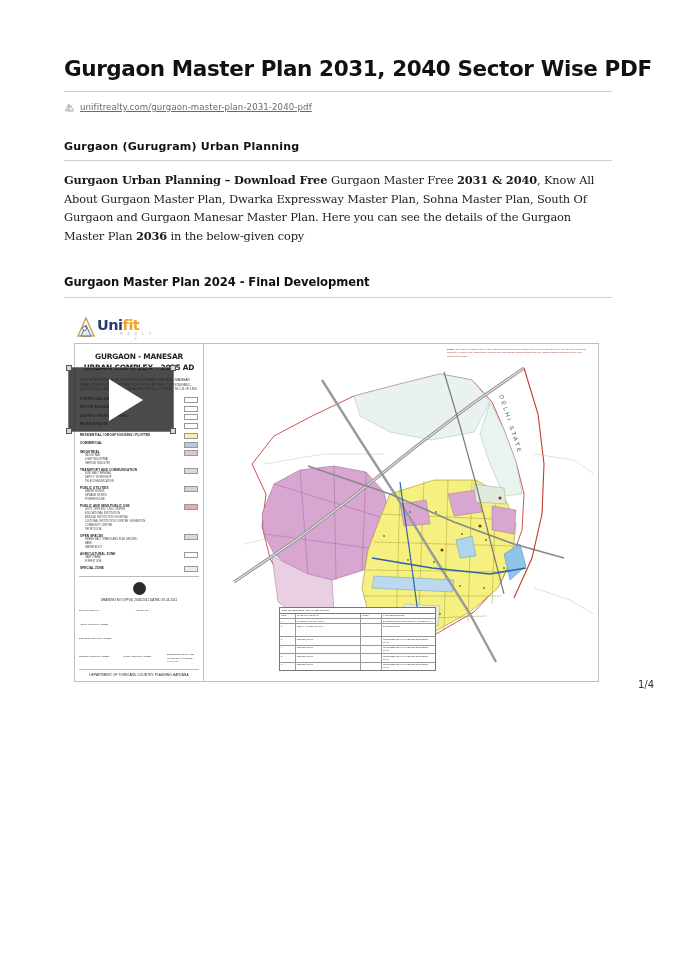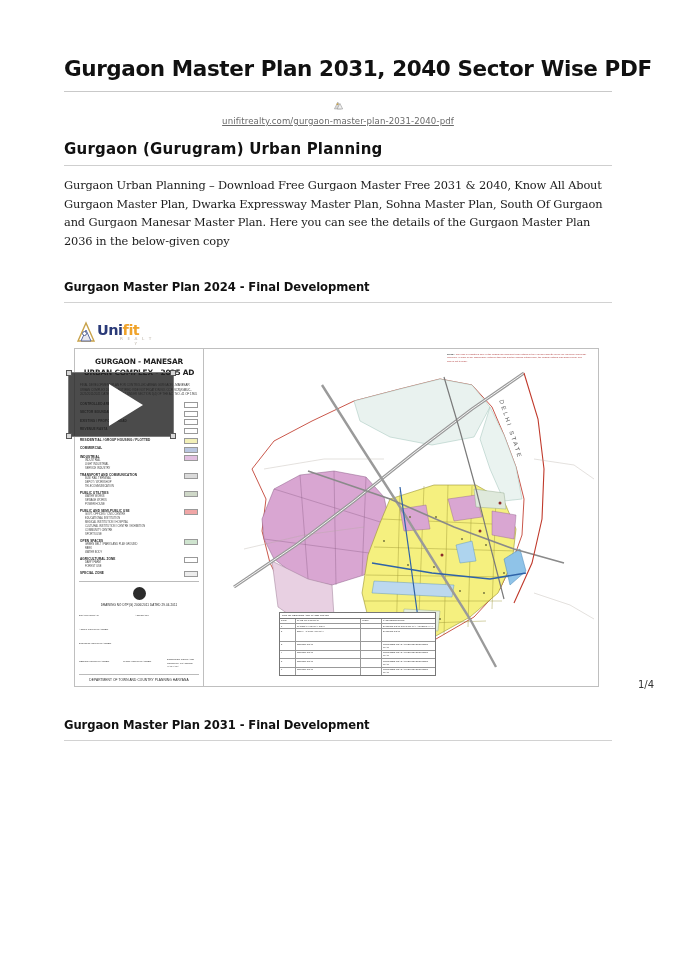--- a/index.html
+++ b/index.html
@@ -42,61 +42,60 @@
     height: 1px;
     background: #c9c9c9;
     width: 100%;
   }
   .url-row {
     display: flex;
     align-items: center;
     gap: 5px;
     margin-top: 8px;
     height: 14px;
-    flex-direction: column;
   }
   .favicon {
     width: 11px;
     height: 11px;
     flex: 0 0 auto;
     display: block;
   }
   .url-link {
     font-family: "DejaVu Sans", sans-serif;
     font-size: 8.6px;
     color: #6a6a6a;
     text-decoration: underline;
     letter-spacing: 0.1px;
     white-space: nowrap;
   }
   
   .h2 {
     font-family: "DejaVu Sans", sans-serif;
-    font-size: 15px;
+    font-size: 11px;
     font-weight: bold;
     letter-spacing: 0.2px;
     color: #111;
     margin: 26px 0 0 0;
   }
   .h2-rule {
     height: 1px;
     background: #cfcfcf;
     margin-top: 7px;
   }
   
   .para {
     font-family: "DejaVu Serif", serif;
     font-size: 11.4px;
     line-height: 18.5px;
     color: #1b1b1b;
     margin: 10px 0 0 0;
     letter-spacing: -0.15px;
     text-align: left;
   }
-  .para b { font-weight: normal; }
+  .para b { font-weight: bold; }
   
   .h3 {
     font-family: "DejaVu Sans", sans-serif;
     font-size: 11.6px;
     font-weight: bold;
     color: #111;
     letter-spacing: -0.1px;
     margin: 0;
   }
   .h3-rule {
@@ -660,21 +659,17 @@
         <div class="play-overlay">
           <div class="play-tri"></div>
           <div class="handle h-tl"></div>
           <div class="handle h-tr"></div>
           <div class="handle h-bl"></div>
           <div class="handle h-br"></div>
         </div>
       </div>
     </div>
 
-    <div class="sec-2031">
-      <h3 class="h3">Gurgaon Master Plan 2031 - Final Development</h3>
-      <div class="h3-rule"></div>
-    </div>
 
   </div>
 
   <div class="footer-page">1/4</div>
 </div>
 
 </body></html>

